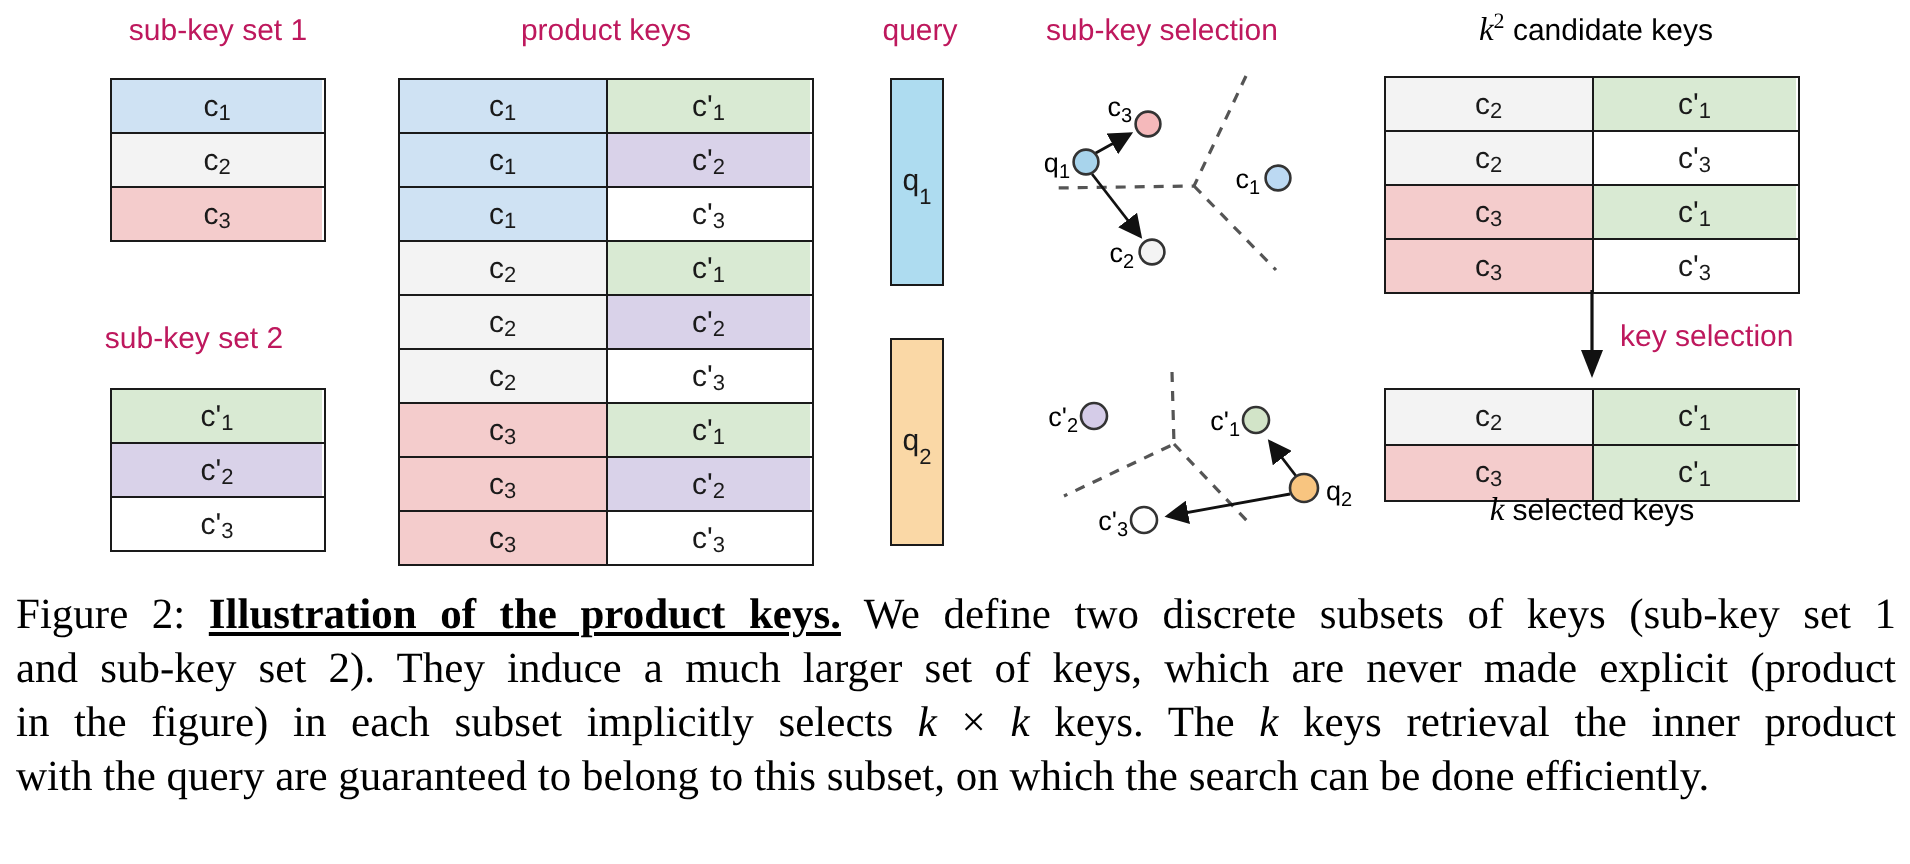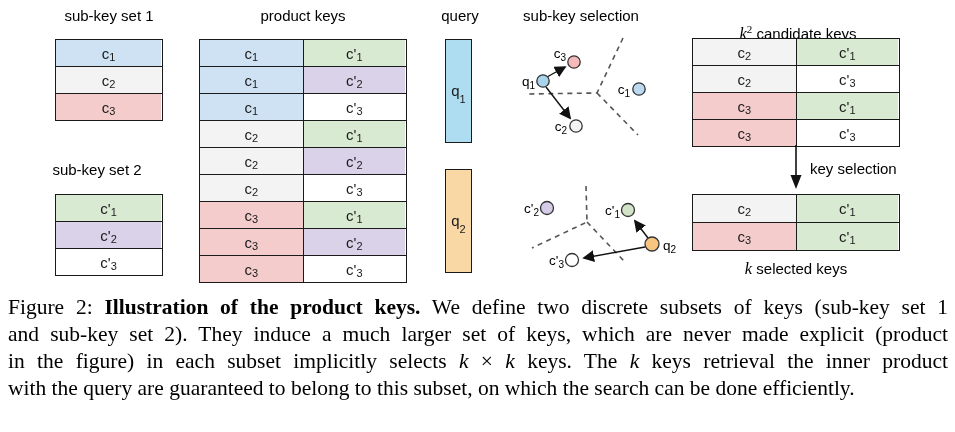--- a/index.html
+++ b/index.html
@@ -1,19 +1,19 @@
 <!DOCTYPE html>
 <html><head>
 <meta charset="utf-8">
 <style>
   * { margin:0; padding:0; box-sizing:border-box; }
   body { background:#ffffff; font-family:"Liberation Sans", sans-serif; }
   #page { position:relative; width:955px; height:432px; background:#ffffff; overflow:hidden; }
 
-  .sec-title { position:absolute; font-size:15px; color:#000000; text-align:center; white-space:nowrap; }
+  .sec-title { position:absolute; font-size:15px; color:#be185d; text-align:center; white-space:nowrap; }
 
   .tbl { position:absolute; border:1.5px solid #1a1a1a; background:#fff; }
   .trow { display:flex; border-top:1.3px solid #1a1a1a; }
   .trow:first-child { border-top:none; }
   .cell { height:26px; display:flex; align-items:center; justify-content:center;
           font-size:15px; color:#1a1a1a; }
   .cell.w108 { width:105px; }
   .cell.col { width:102.5px; }
   .cell.col + .cell.col { border-left:1.3px solid #1a1a1a; }
   .cell.h27 { height:27px; }
@@ -30,35 +30,35 @@
   .svgsub { font-size:10px; }
 
   .mathlabel { position:absolute; font-size:15px; color:#000; text-align:center; white-space:nowrap; }
   .mk { font-family:"Liberation Serif", serif; font-style:italic; font-size:16.5px; }
   .msup { font-size:11px; vertical-align:super; font-family:"Liberation Serif", serif; }
 
   #caption { position:absolute; left:0; top:294px; width:955px; padding:0 7px 0 8px;
              font-family:"Liberation Serif", serif; font-size:21.5px; line-height:27px; color:#000; }
   .cap-line { text-align:justify; text-align-last:justify; }
   .cap-line.last { text-align-last:left; }
-  .b { font-weight:bold; }
+  .b { font-weight:bold;text-decoration:underline; }
   .i { font-style:italic; }
   .sb { font-size:70%; vertical-align:sub; }
 </style>
 </head>
 <body>
 
 <div id="page">
 
   <div class="sec-title" style="left:55px;top:7px;width:108px">sub-key set 1</div>
   <div class="sec-title" style="left:43px;top:161px;width:108px">sub-key set 2</div>
   <div class="sec-title" style="left:199px;top:7px;width:208px">product keys</div>
   <div class="sec-title" style="left:430px;top:7px;width:60px">query</div>
   <div class="sec-title" style="left:505px;top:7px;width:152px">sub-key selection</div>
-  <div class="mathlabel" style="left:692px;top:23px;width:212px">
+  <div class="mathlabel" style="left:692px;top:5px;width:212px">
     <span class="mk">k</span><span class="msup">2</span><span> candidate keys</span>
   </div>
 
   <div class="tbl" style="left:55px;top:39px;width:108px">
     <div class="trow">
       <div class="cell w108" style="background: rgb(207, 226, 243);">
           <span>c</span>
           <span class="cs">1</span>
         </div>
     </div>
@@ -295,21 +295,21 @@
           <span>c</span>
           <span class="cs">3</span>
         </div>
       <div class="cell col h27" style="background: rgb(217, 234, 211);">
           <span>c'</span>
           <span class="cs">1</span>
         </div>
     </div>
   </div>
 
-  <div class="mathlabel" style="left:692px;top:259px;width:208px">
+  <div class="mathlabel" style="left:692px;top:245px;width:208px">
     <span class="mk">k</span><span> selected keys</span>
   </div>
 
   <div id="caption">
     <div class="cap-line"><span>Figure 2: </span><span class="b">Illustration of the product keys.</span><span> We define two discrete subsets of keys (sub-key set 1</span></div>
     <div class="cap-line"><span>and sub-key set 2). They induce a much larger set of keys, which are never made explicit (product</span></div>
     <div class="cap-line"><span>in the figure) in each subset implicitly selects </span><span class="i">k</span><span> × </span><span class="i">k</span><span> keys. The </span><span class="i">k</span><span> keys retrieval the inner product</span></div>
     <div class="cap-line last"><span>with the query are guaranteed to belong to this subset, on which the search can be done efficiently.</span></div>
   </div>
 

